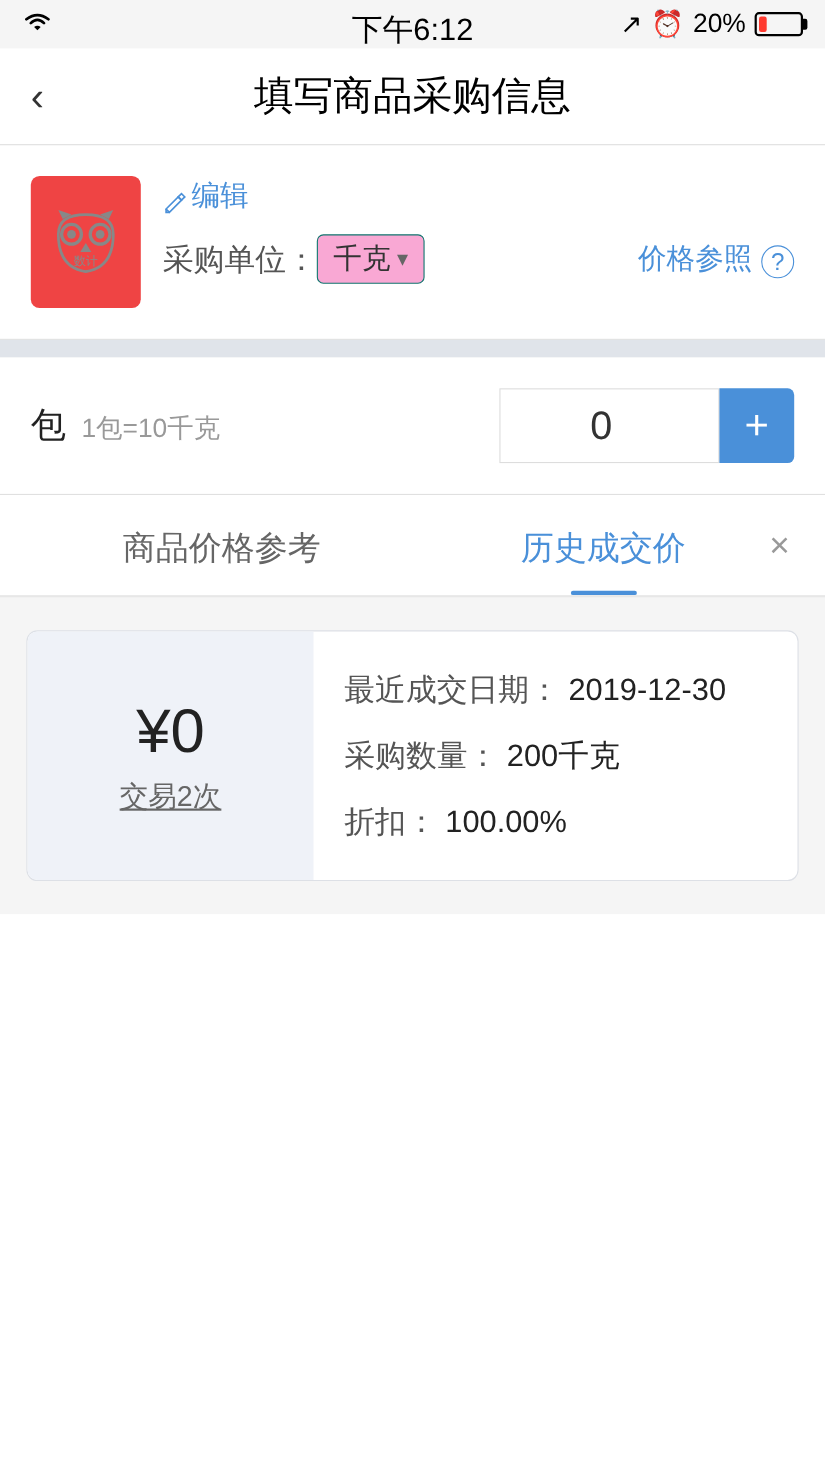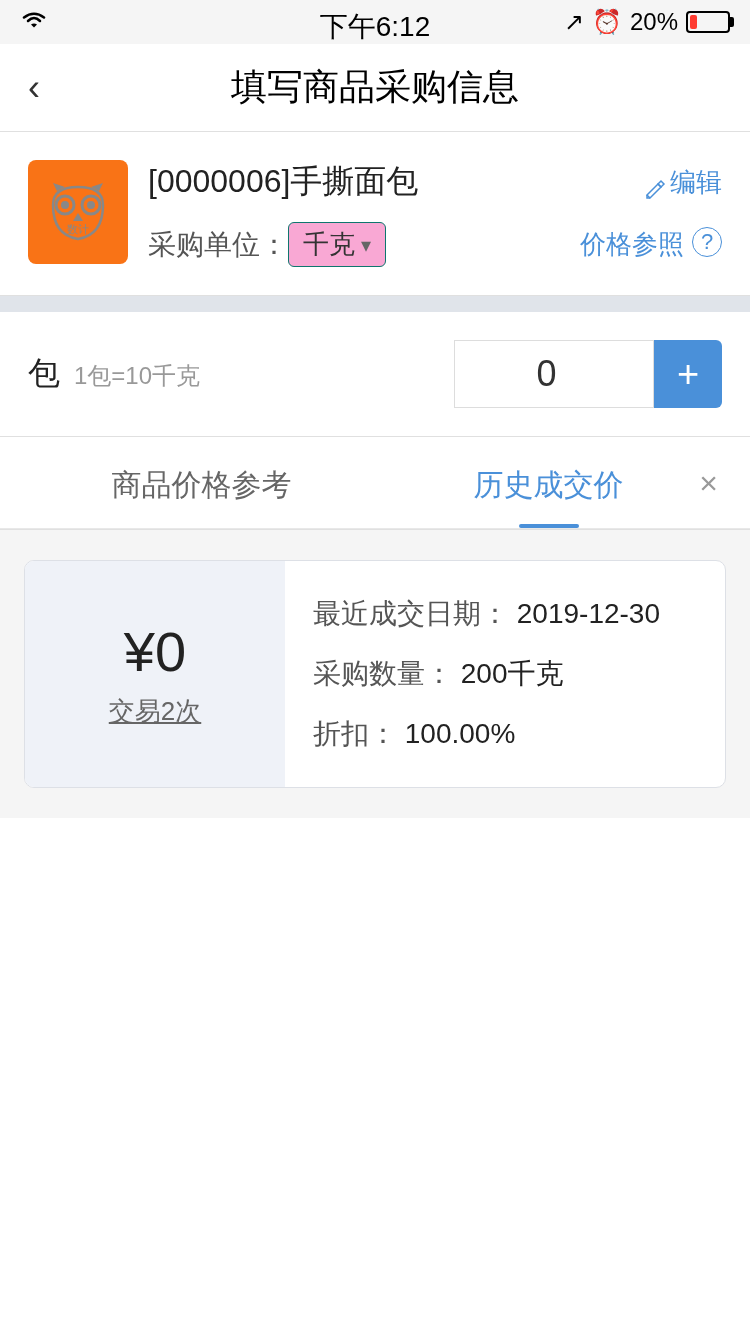--- a/index.html
+++ b/index.html
@@ -103,22 +103,22 @@
       background: #fff;
       margin-top: 0;
       padding: 28px 28px 28px 28px;
       display: flex;
       align-items: flex-start;
       gap: 20px;
       border-bottom: 1px solid #e0e0e0;
     }
     .product-logo {
       width: 100px;
-      height: 104px;
-      background: #f97316;
+      height: 120px;
+      background: #ef4444;
       border-radius: 8px;
       display: flex;
       align-items: center;
       justify-content: center;
       flex-shrink: 0;
       text-decoration: underline;
     }
     .product-logo-inner {
       width: 70px;
       height: 70px;
@@ -171,21 +171,21 @@
     }
     .unit-select-text {
       margin-right: 6px;
     }
     .unit-arrow {
       font-size: 20px;
       color: #666;
     }
     .price-ref {
       display: flex;
-      align-items: flex-start;
+      align-items: flex-end;
       gap: 8px;
       color: #4a90d9;
       font-size: 26px;
       cursor: pointer;
     }
     .price-ref-help {
       width: 30px;
       height: 30px;
       border-radius: 50%;
       border: 1.5px solid #4a90d9;
@@ -402,23 +402,20 @@
 
         <polygon points="14,14 10,6 22,10" fill="#888"></polygon>
         <polygon points="56,14 60,6 48,10" fill="#888"></polygon>
 
         <text x="35" y="56" text-anchor="middle" font-size="11" fill="#888" font-family="PingFang SC, Arial">数计</text>
       </svg>
     </div>
   </div>
   <div class="product-info">
     <div class="product-name-row">
-      <span class="product-name">
-        <span>[0000006]</span><span>手撕面包</span>
-      </span>
       <div class="edit-btn">
         <svg width="22" height="22" viewBox="0 0 22 22" fill="none">
           <path d="M3 17 L14 6 L17 9 L6 20 Z" stroke="#4a90d9" stroke-width="1.5" fill="none"></path>
           <path d="M14 6 L17 3 L20 6 L17 9 Z" stroke="#4a90d9" stroke-width="1.5" fill="none"></path>
           <path d="M3 17 L3 20 L6 20" stroke="#4a90d9" stroke-width="1.5" fill="none"></path>
         </svg>
         <span>编辑</span>
       </div>
     </div>
     <div class="product-unit-row">

